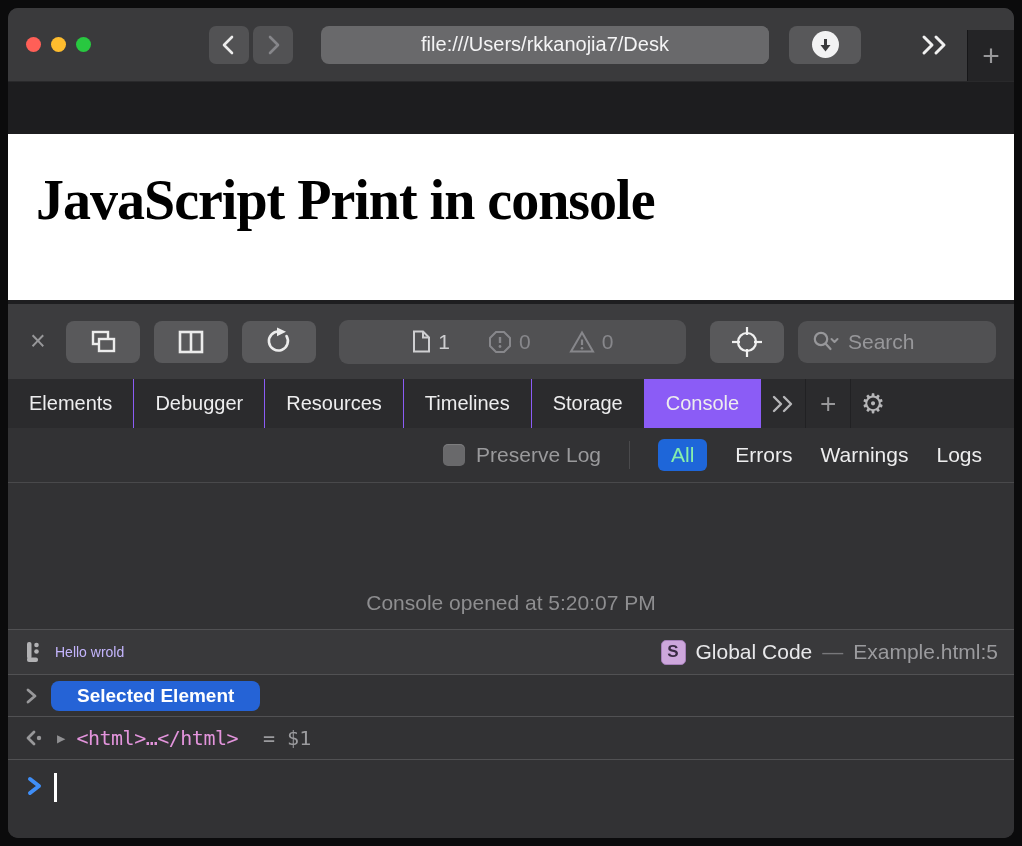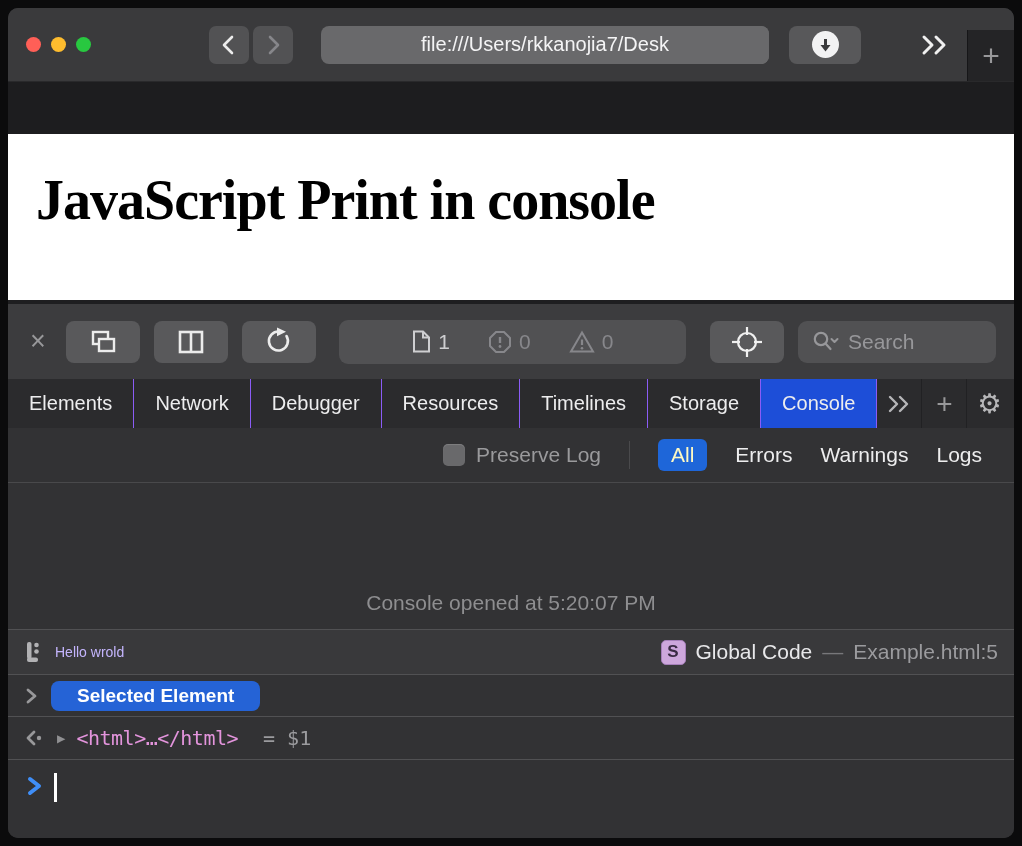--- a/index.html
+++ b/index.html
@@ -51,37 +51,37 @@
   .count.on{color:#cfcfd1;}
   .count.dim{color:#87878b;}
   .searchfield{width:184px;height:42px;border-radius:9px;background:#515153;display:flex;
     align-items:center;padding-left:14px;gap:9px;margin-right:4px;}
   .searchfield span{color:#97979a;font-size:21px;}
 
   
   .itabs{height:49px;background:#2b2b2d;display:flex;align-items:stretch;flex:0 0 auto;}
   .itab{display:flex;align-items:center;padding:0 21px;font-size:20px;color:#ededee;
     border-right:1px solid #8b5cf6;}
-  .itab.active{background:#1d4ed8;}
+  .itab.active{background:#8b5cf6;}
   .icontab{display:flex;align-items:center;justify-content:center;width:44px;
     border-right:1px solid #212123;color:#b6b6b8;}
   .icontab:last-child{border-right:none;}
   .gear{font-family:"DejaVu Sans", sans-serif;font-size:27px;color:#b6b6b8;line-height:1;}
   .plus-tab{font-size:28px;font-weight:300;color:#98989a;line-height:1;}
 
   
   .filterbar{height:54px;background:#323234;border-bottom:1px solid #49494b;display:flex;
     align-items:center;justify-content:flex-end;padding-right:32px;gap:28px;
     font-size:21px;flex:0 0 auto;}
   .preserve{display:flex;align-items:center;gap:11px;color:#9a9a9c;}
   .checkbox{width:22px;height:22px;border-radius:5px;background:#69696b;
     box-shadow:inset 0 1px 1px rgba(255,255,255,.15);}
   .vdiv{width:1px;height:28px;background:#4a4a4c;}
   .scope{color:#ededee;}
-  .scope.sel{background:#1e66d9;color:#fef9c3;border-radius:6px;padding:4px 13px;}
+  .scope.sel{background:#1e66d9;color:#86efac;border-radius:6px;padding:4px 13px;}
 
   
   .console{flex:1;display:flex;flex-direction:column;background:#323234;min-height:0;}
   .session{flex:1;border-bottom:1px solid #515153;display:flex;align-items:flex-end;
     justify-content:center;color:#8e8e90;font-size:21px;padding-bottom:14px;}
   .row{display:flex;align-items:center;border-bottom:1px solid #515153;padding:0 16px;
     flex:0 0 auto;}
   .logrow{height:44px;background:#39393b;gap:12px;}
   .logmsg{color:#c4b5fd;font-size:14px;}
   .logright{margin-left:auto;display:flex;align-items:center;gap:10px;font-size:21px;}
@@ -215,21 +215,20 @@
         <circle cx="9" cy="9" r="6.2" fill="none" stroke="#97979a" stroke-width="2.2"></circle>
         <line x1="13.5" y1="13.5" x2="18.5" y2="19" stroke="#97979a" stroke-width="2.2" stroke-linecap="round"></line>
         <polyline points="19.5,9 22.5,12 25.5,9" fill="none" stroke="#97979a" stroke-width="2" stroke-linecap="round" stroke-linejoin="round"></polyline>
       </svg>
       <span>Search</span>
     </div>
   </div>
 
   <div class="itabs">
     <div class="itab">Elements</div>
-    <div class="itab">Network</div>
     <div class="itab">Debugger</div>
     <div class="itab">Resources</div>
     <div class="itab">Timelines</div>
     <div class="itab">Storage</div>
     <div class="itab active">Console</div>
     <div class="icontab">
       <svg width="24" height="20" viewBox="0 0 24 20">
         <polyline points="3,3 10,10 3,17" fill="none" stroke="#b6b6b8" stroke-width="2.4" stroke-linecap="round" stroke-linejoin="round"></polyline>
         <polyline points="13,3 20,10 13,17" fill="none" stroke="#b6b6b8" stroke-width="2.4" stroke-linecap="round" stroke-linejoin="round"></polyline>
       </svg>

